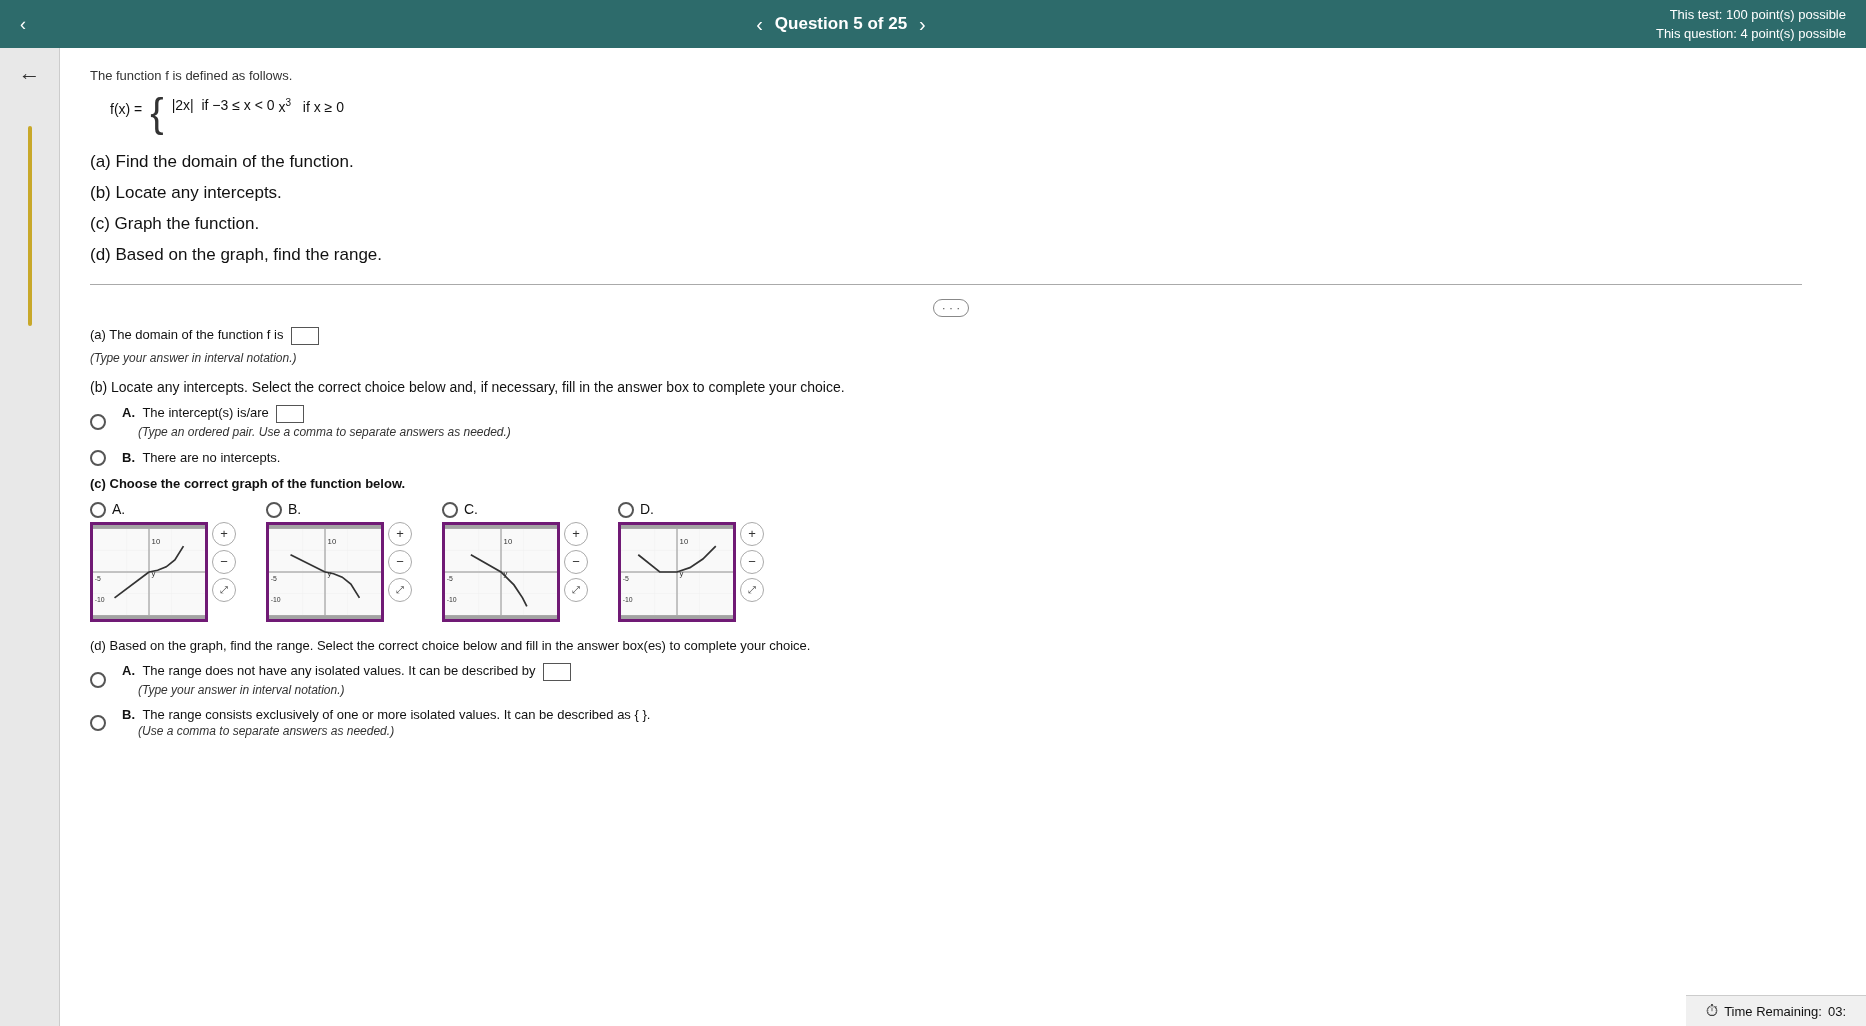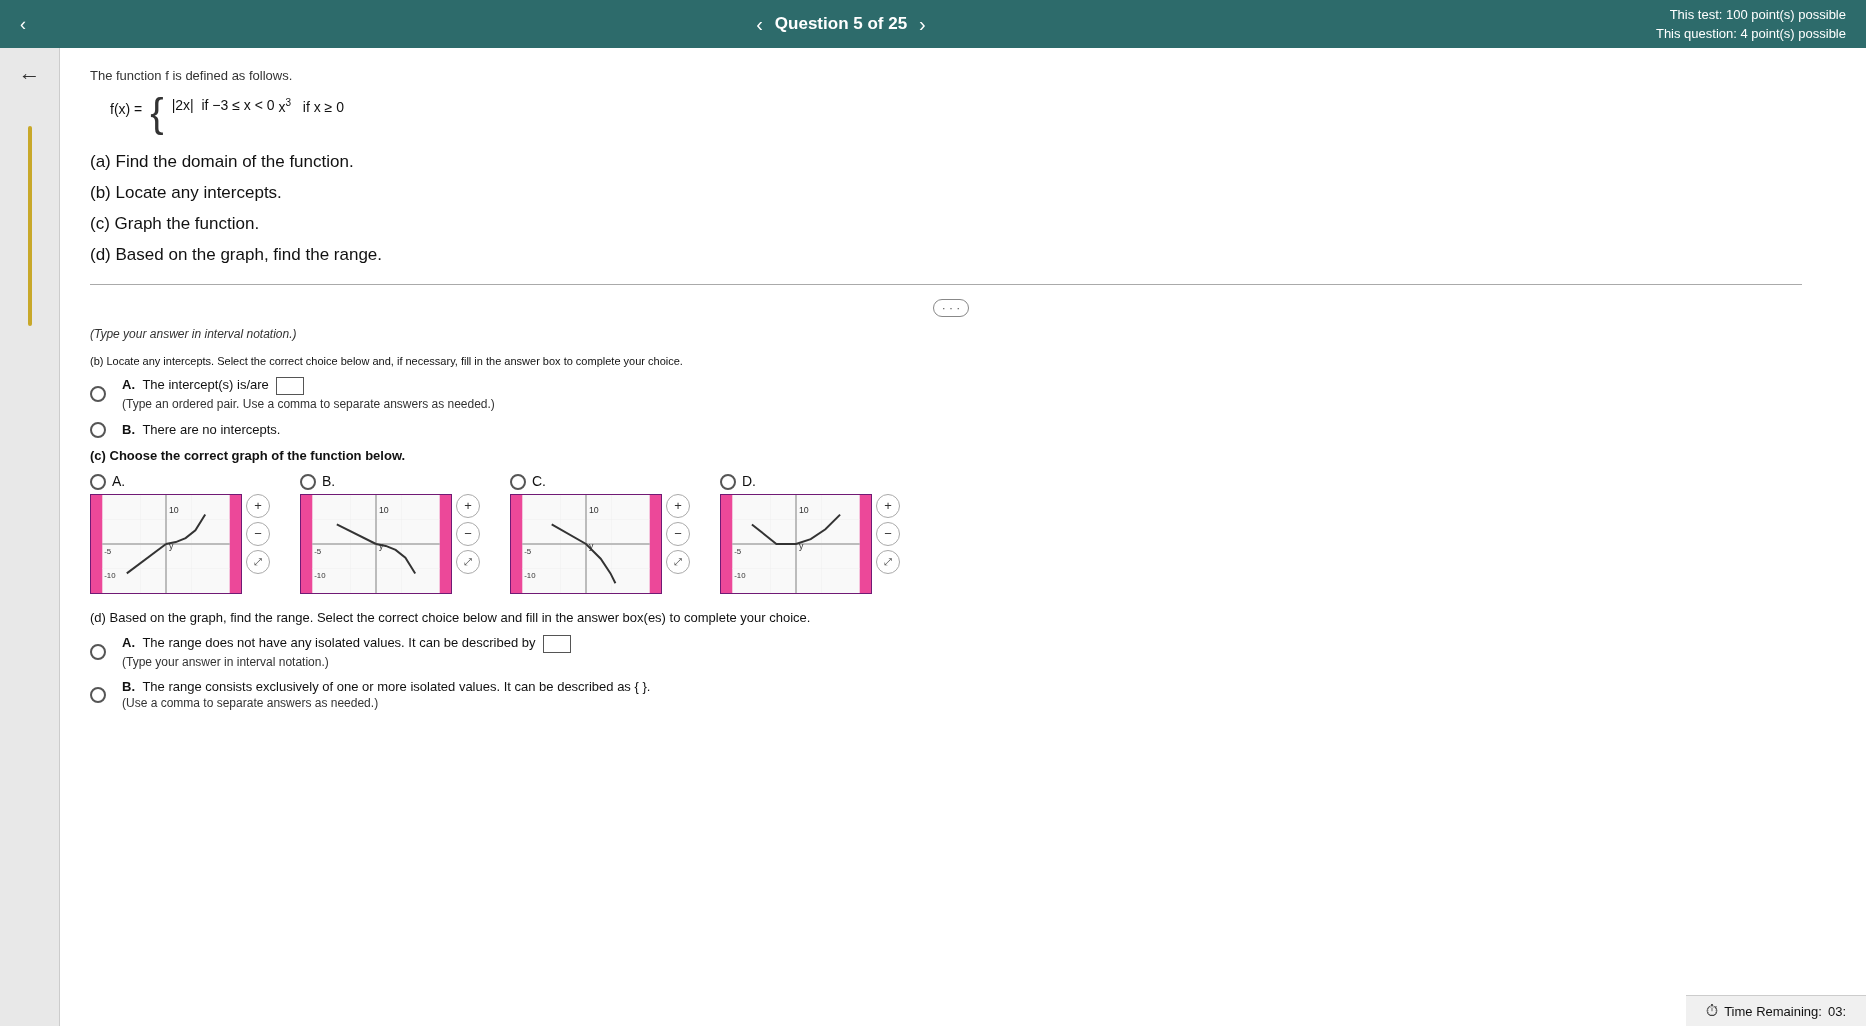--- a/index.html
+++ b/index.html
@@ -119,21 +119,21 @@
       vertical-align: middle;
       margin-left: 4px;
     }
     .part-note {
       font-size: 12px;
       color: #333;
       font-style: italic;
       margin-bottom: 14px;
     }
     .locate-intercepts-label {
-      font-size: 11px;
+      font-size: 14px;
       margin-bottom: 10px;
     }
     .radio-option {
       display: flex;
       align-items: center;
       gap: 16px;
       margin-bottom: 10px;
     }
     .radio-circle {
       width: 16px;
@@ -149,22 +149,23 @@
     .option-text {
       font-size: 13px;
     }
     .option-text .bold-letter {
       font-weight: bold;
       margin-right: 4px;
     }
     .option-sub {
       font-size: 12px;
       color: #333;
+      font-style: italic;
       margin-top: 2px;
-      margin-left: 0;
+      margin-left: 16px;
     }
     .graph-section-label {
       font-size: 13px;
       margin-bottom: 10px;
       font-weight: bold;
     }
     .graphs-row {
       display: flex;
       align-items: flex-start;
       gap: 0px;
@@ -177,24 +178,24 @@
       align-items: flex-start;
       margin-right: 30px;
     }
     .graph-radio-row {
       display: flex;
       align-items: center;
       gap: 6px;
       margin-bottom: 4px;
     }
     .graph-img {
-      width: 152px;
+      width: 118px;
       height: 100px;
-      border: 1px solid #701a75;
-      background: #ec4899;
+      border: 3px solid #701a75;
+      background: #a3a3a3;
       position: relative;
       overflow: hidden;
     }
     .graph-btn-col {
       display: flex;
       flex-direction: column;
       gap: 4px;
       margin-left: 4px;
     }
     .graph-btn {
@@ -300,20 +301,24 @@
       <div>(d) Based on the graph, find the range.</div>
     </div>
 
     <hr class="divider">
 
     <div style="display:flex;justify-content:center;margin-bottom:10px;">
       <span class="more-btn">· · ·</span>
     </div>
 
     <div>
+      <div class="part-label">
+        <span>(a) The domain of the function f is</span>
+        <span class="inline-box"></span>
+      </div>
       <div class="part-note">(Type your answer in interval notation.)</div>
     </div>
 
     <div>
       <div class="locate-intercepts-label">(b) Locate any intercepts. Select the correct choice below and, if necessary, fill in the answer box to complete your choice.</div>
 
       <div class="radio-option">
         <div class="radio-circle"></div>
         <div>
           <div class="option-text">

